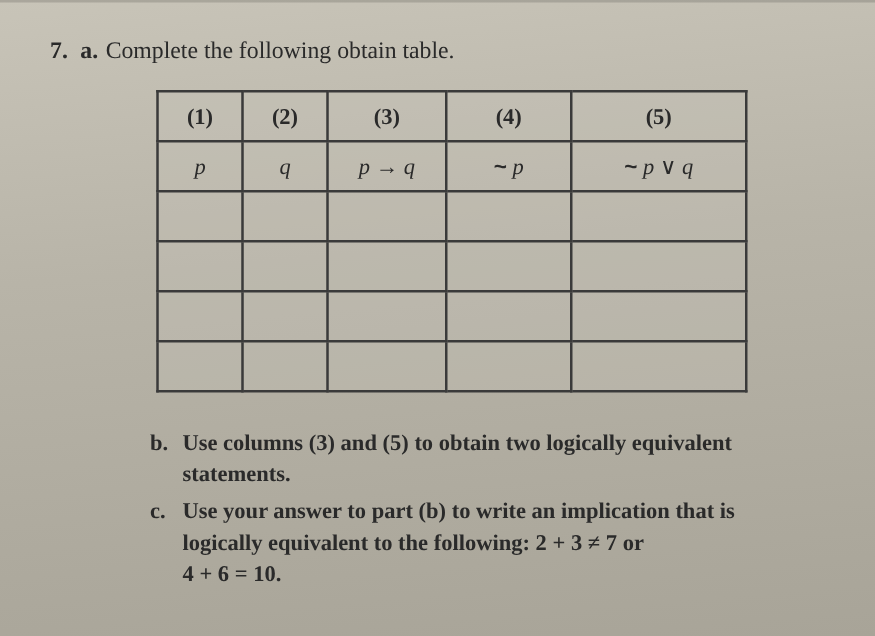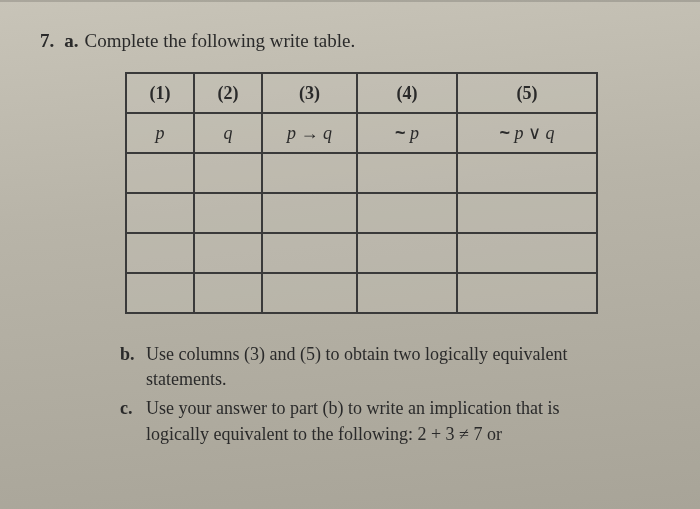--- a/index.html
+++ b/index.html
@@ -93,31 +93,32 @@
       margin-bottom: 4px;
       font-size: 18px;
       line-height: 1.4;
     }
     .sub-letter {
       font-weight: bold;
       min-width: 18px;
     }
     .sub-text {
       flex: 1;
+      font-weight: bold;
     }
   </style>
 </head>
 <body>
 
 <div class="page">
 
   <div class="question-header">
     <span class="question-num">7.</span>
     <span class="question-letter">a.</span>
-    <span class="prompt">Complete the following write table.</span>
+    <span class="prompt">Complete the following obtain table.</span>
   </div>
 
   <table>
     <tbody>
         <tr>
       <th class="col1">(1)</th>
       <th class="col2">(2)</th>
       <th class="col3">(3)</th>
       <th class="col4">(4)</th>
       <th class="col5">(5)</th>
@@ -162,17 +163,18 @@
 
   <div class="subparts">
     <div class="subpart">
       <span class="sub-letter">b.</span>
       <span class="sub-text">Use columns (3) and (5) to obtain two logically equivalent statements.</span>
     </div>
     <div class="subpart">
       <span class="sub-letter">c.</span>
       <span class="sub-text">
         <span>Use your answer to part (b) to write an implication that is logically equivalent to the following: 2 + 3 ≠ 7 or</span><br>
+        <span>4 + 6 = 10.</span>
       </span>
     </div>
   </div>
 
 </div>
 
 </body></html>

